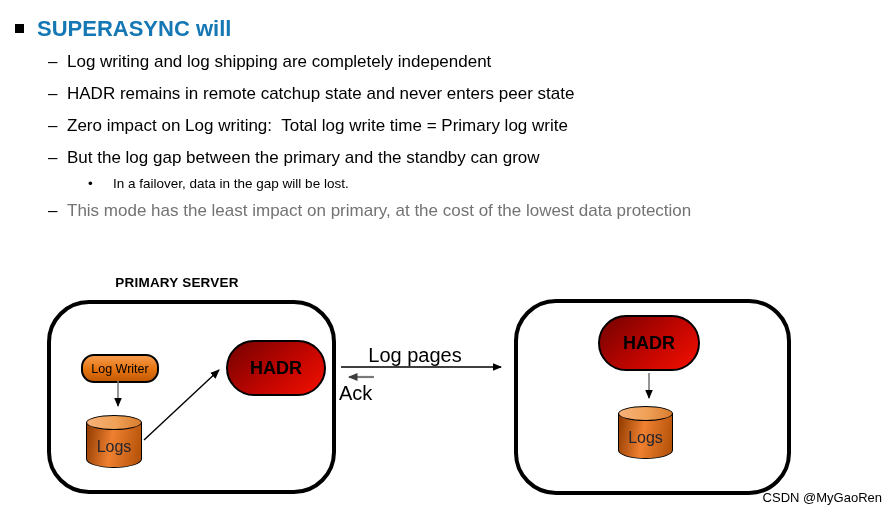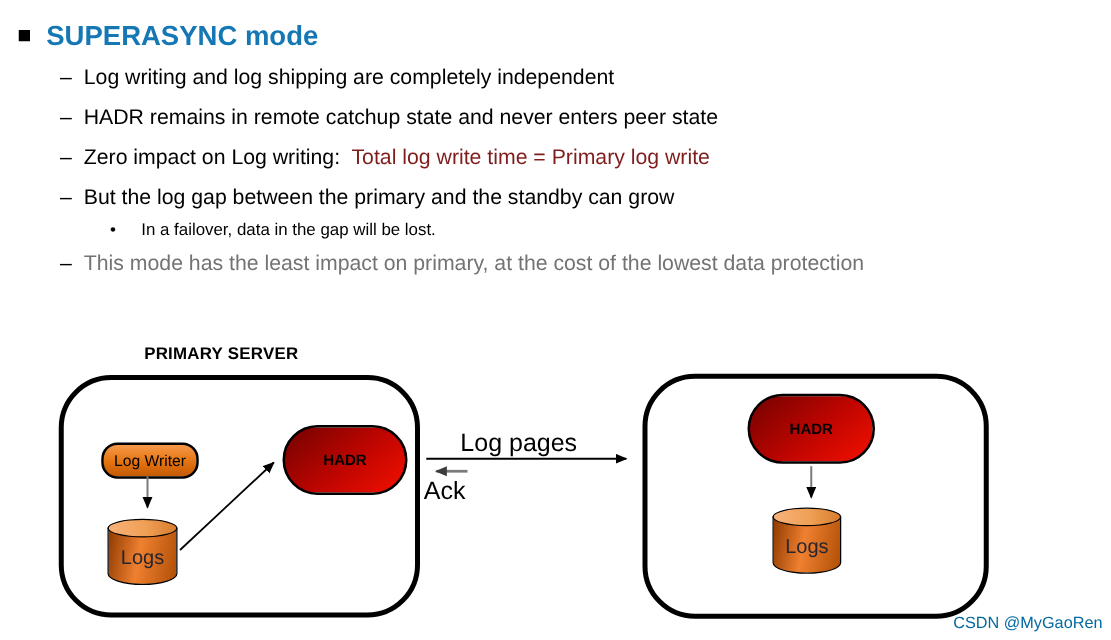--- a/index.html
+++ b/index.html
@@ -43,21 +43,21 @@
     font-size: 17px;
     line-height: 21px;
     margin-bottom: 11px;
   }
   .dash {
     width: 19px;
     flex: 0 0 auto;
     color: #000;
   }
   .btext { white-space: pre-wrap; text-align: right; }
-  .red  { color: #7f1d1d; white-space: pre-wrap; }
+  .red  { color: #000000; white-space: pre-wrap; }
   .teal { color: #737373; }
   .tight { margin-bottom: 7px; }
 
   .sub-row {
     display: flex;
     padding-left: 88px;
     font-size: 13.5px;
     line-height: 17px;
     margin-bottom: 8px;
   }
@@ -97,21 +97,21 @@
     box-sizing: border-box;
     z-index: 3;
   }
 
   .hadr {
     position: absolute;
     border: 2px solid #000;
     border-radius: 28px;
     background: linear-gradient(140deg, #730200 0%, #c00500 55%, #f31100 100%);
     display: flex; align-items: center; justify-content: center;
-    font-size: 12px; font-weight: bold; color: #000;
+    font-size: 18px; font-weight: bold; color: #000;
     box-sizing: border-box;
     z-index: 3;
   }
   .hadr-primary { left: 226px; top: 326px; width: 100px; height: 56px; }
   .hadr-standby { left: 598px; top: 301px; width: 102px; height: 56px; }
 
   .cylinder { position: absolute; z-index: 3; }
   .logs-primary { left: 86px;  top: 401px; width: 56px; height: 53px; }
   .logs-standby { left: 618px; top: 392px; width: 55px; height: 53px; }
   .cyl-top {
@@ -141,35 +141,35 @@
   .flow-label { position: absolute; font-size: 20px; color: #000; z-index: 4; }
   .log-pages-label { left: 355px; top: 330px; width: 120px; text-align: center; }
   .ack-label { left: 339px; top: 368px; }
 
   .arrows { position: absolute; left: 0; top: 0; z-index: 5; pointer-events: none; }
 
   .watermark {
     position: absolute;
     right: 7px; bottom: 7px;
     font-size: 13px;
-    color: #0369a1;
+    color: #000000;
     z-index: 6;
     margin-top: 48px;
   }
 </style>
 </head>
 <body>
 
 <div class="slide">
 
   <div class="content">
 
     <div class="title-row">
       <span class="sq"></span>
-      <h1 class="title">SUPERASYNC mode</h1>
+      <h1 class="title">SUPERASYNC will</h1>
     </div>
 
     <div class="bullet-row">
       <span class="dash">–</span>
       <span class="btext">Log writing and log shipping are completely independent</span>
     </div>
 
     <div class="bullet-row">
       <span class="dash">–</span>
       <span class="btext">HADR remains in remote catchup state and never enters peer state</span>

